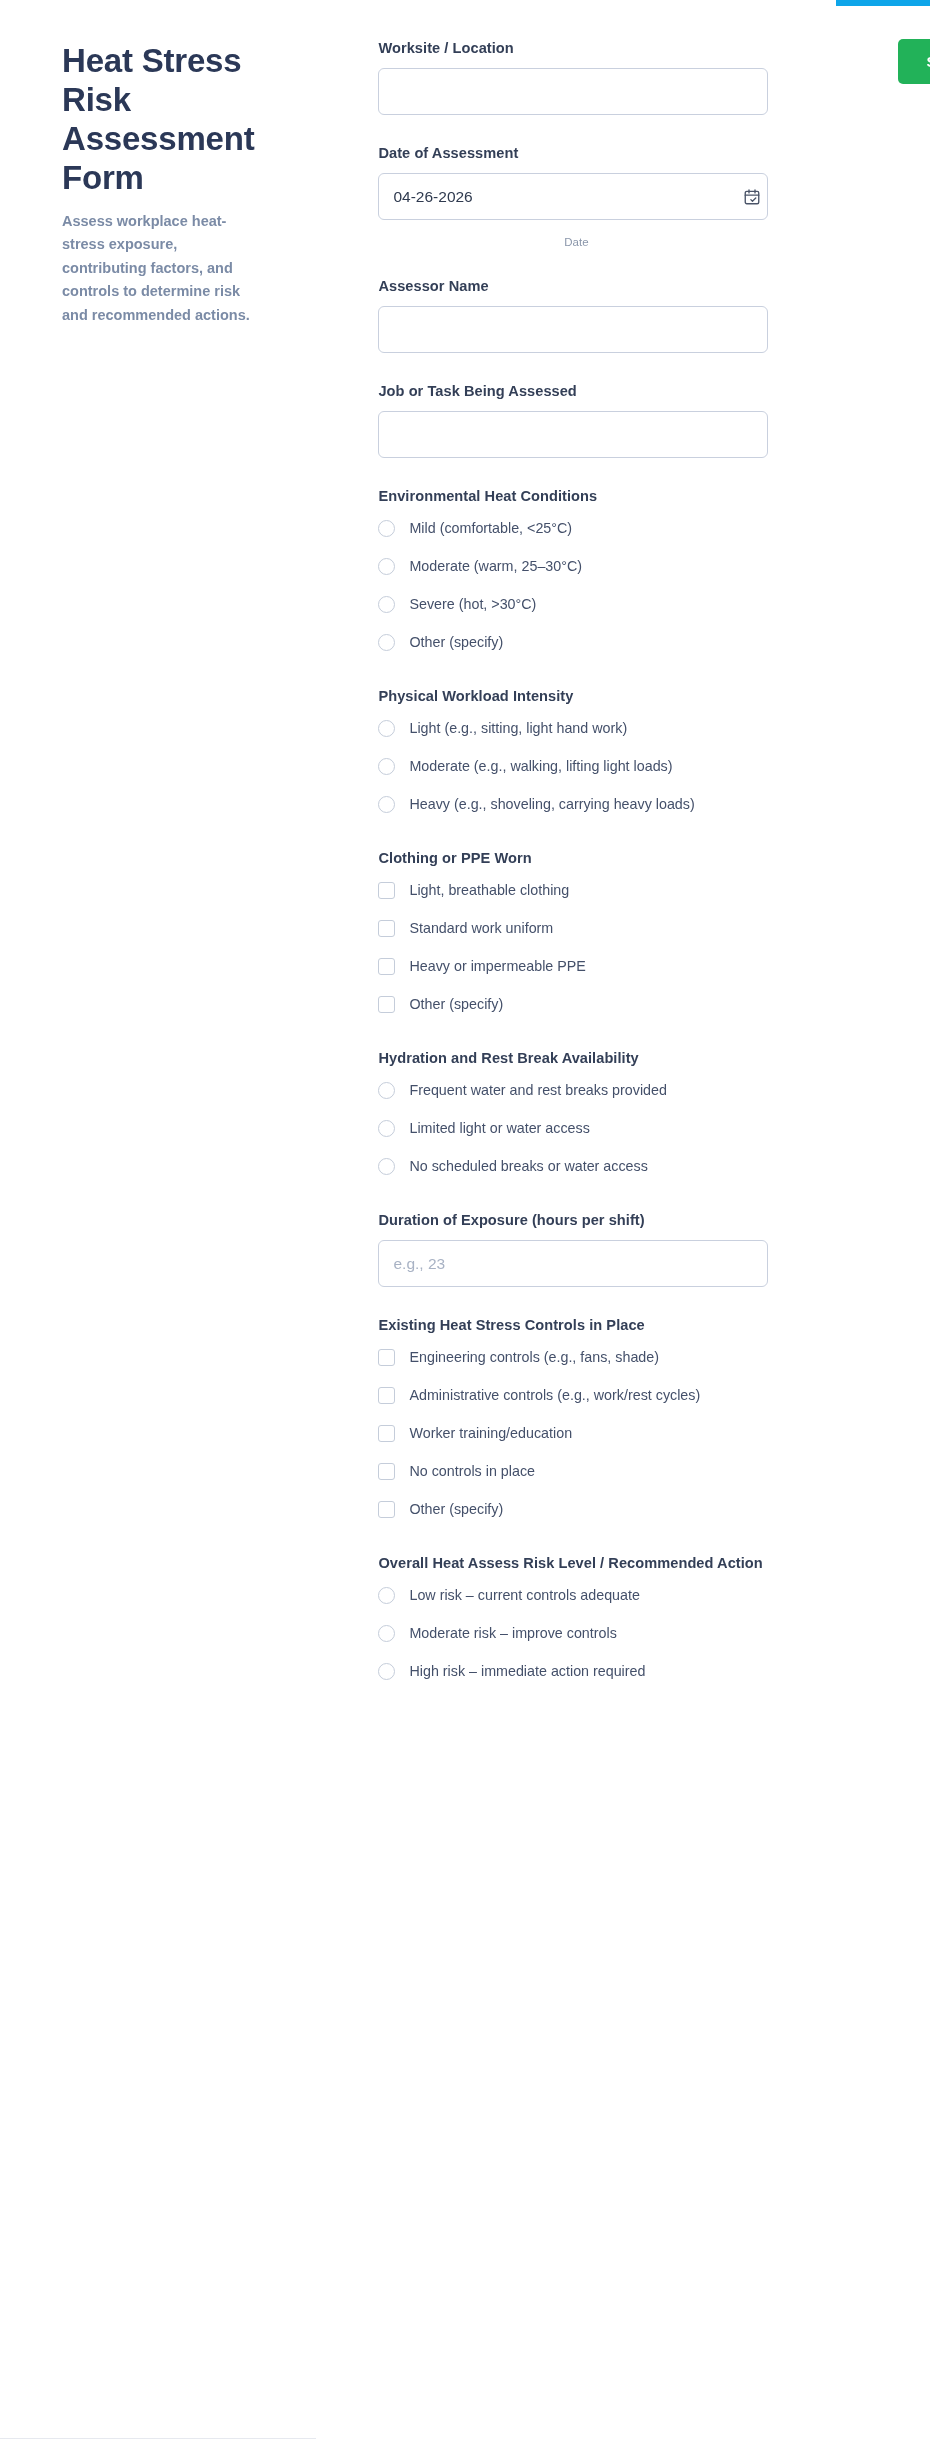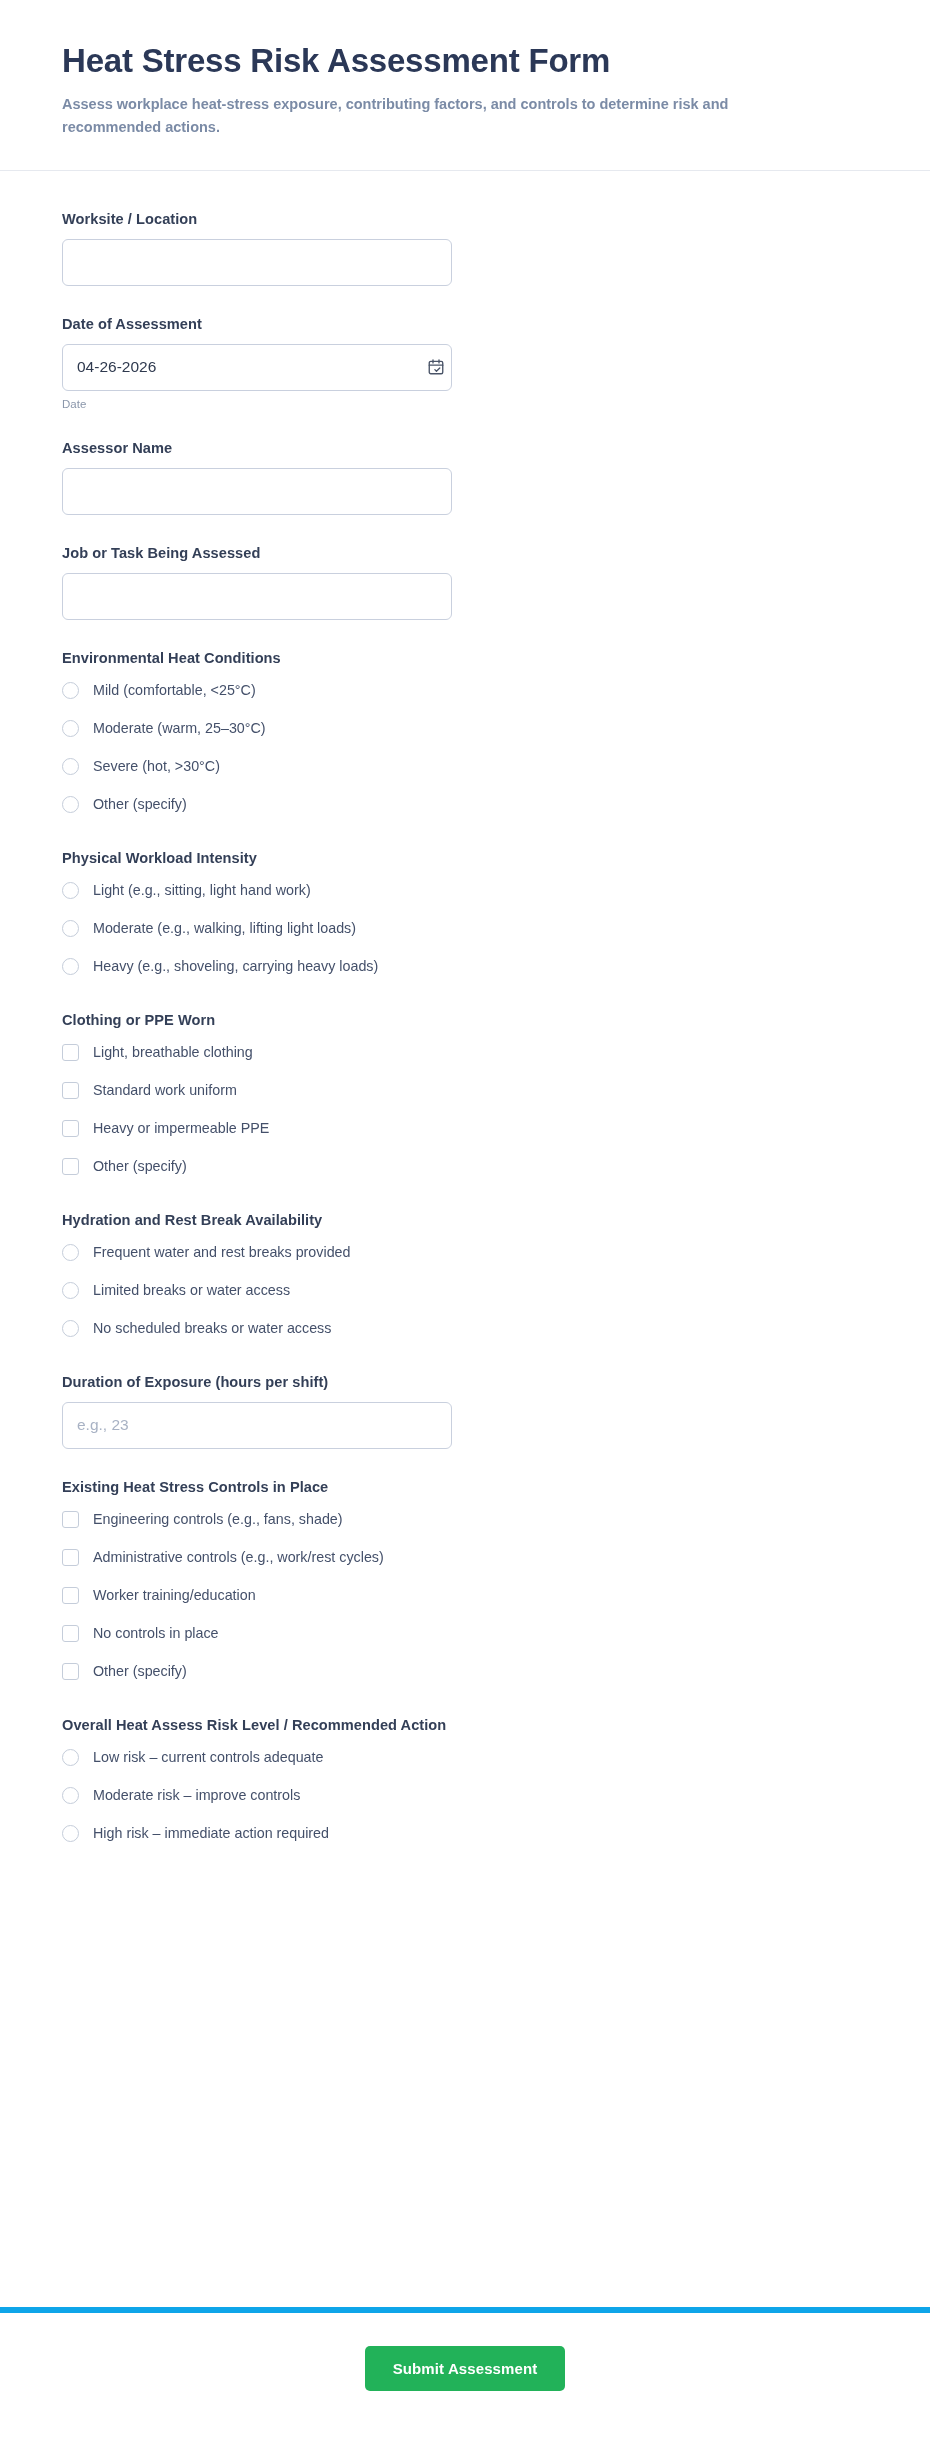--- a/index.html
+++ b/index.html
@@ -13,21 +13,21 @@
     min-height: 2439px;
     font-family: "Liberation Sans", sans-serif;
     color: #2f3a4f;
     -webkit-font-smoothing: antialiased;
   }
 
   .page {
     width: 930px;
     min-height: 2439px;
     display: flex;
-    flex-direction: column;
+    flex-direction: row;
     background: #ffffff;
   }
 
   
   .form-header {
     padding: 42px 62px 30px 62px;
     border-bottom: 1px solid #e6e9ef;
   }
   .form-title {
     margin: 0 0 12px 0;
@@ -90,24 +90,25 @@
     top: 50%;
     transform: translateY(-50%);
     width: 18px;
     height: 18px;
     color: #4a5468;
     pointer-events: none;
   }
   .calendar-icon svg { display: block; }
 
   .help-text {
-    margin-top: 7px;
+    margin-top: 16px;
     font-size: 11.5px;
     color: #8b97ab;
     font-weight: 400;
+    text-align: center;
   }
 
   
   .choice-list { margin-top: 2px; }
   .choice-row {
     display: flex;
     align-items: center;
     min-height: 25px;
     margin-bottom: 13px;
     cursor: pointer;
@@ -269,21 +270,21 @@
 
     <div class="field-block group-block">
       <span class="field-label">Hydration and Rest Break Availability</span>
       <div class="choice-list">
         <div class="choice-row">
           <span class="radio-mark"></span>
           <span class="choice-label">Frequent water and rest breaks provided</span>
         </div>
         <div class="choice-row">
           <span class="radio-mark"></span>
-          <span class="choice-label">Limited breaks or water access</span>
+          <span class="choice-label">Limited light or water access</span>
         </div>
         <div class="choice-row">
           <span class="radio-mark"></span>
           <span class="choice-label">No scheduled breaks or water access</span>
         </div>
       </div>
     </div>
 
     <div class="field-block">
       <label class="field-label">Duration of Exposure (hours per shift)</label>

